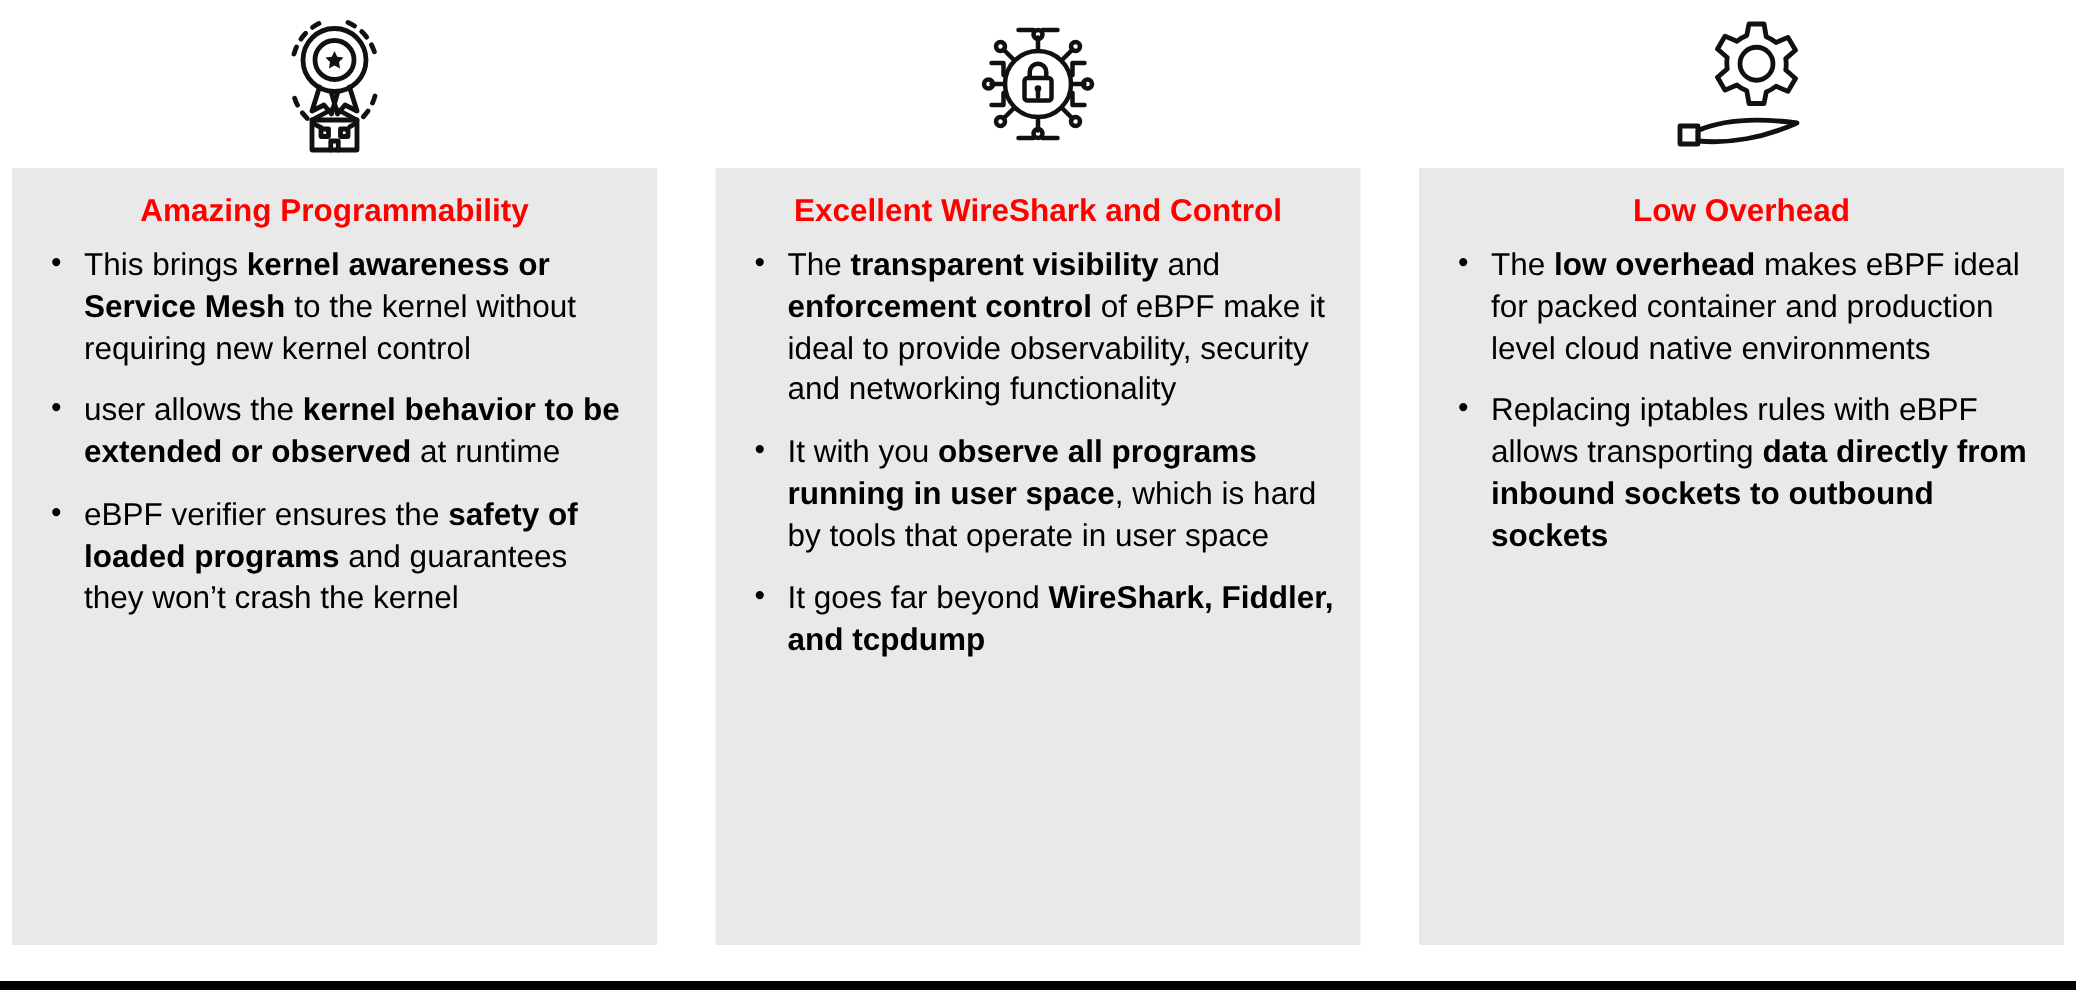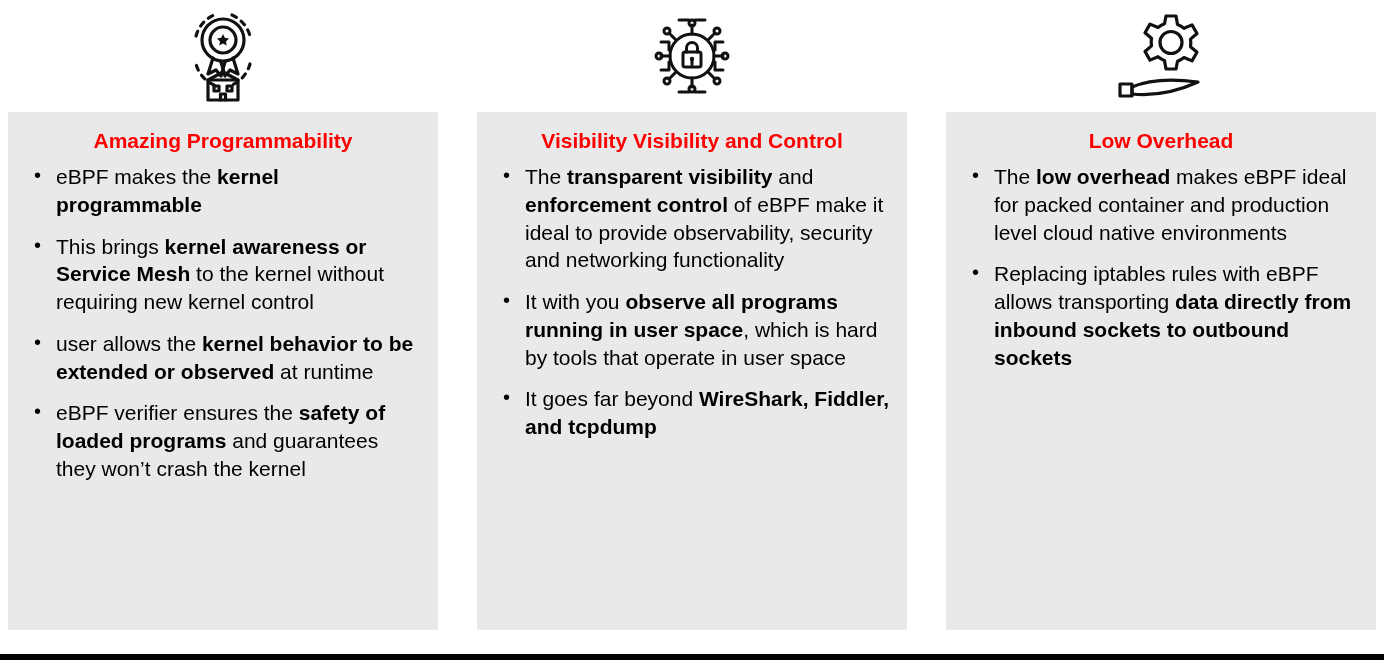--- a/index.html
+++ b/index.html
@@ -113,21 +113,20 @@
           <rect x="40" y="74" width="30" height="20"></rect>
           <path d="M40 74 l15-8 15 8"></path>
           <rect x="46" y="80" width="5" height="5"></rect>
           <rect x="59" y="80" width="5" height="5"></rect>
           <path d="M52.5 94 v-6 h5 v6"></path>
         </svg>
       </div>
       <div class="card">
         <div class="card-title">Amazing Programmability</div>
         <ul class="bullets">
-            <li><span>eBPF makes the </span><span class="b">kernel programmable</span></li>
             <li><span>This brings </span><span class="b">kernel awareness or Service Mesh</span><span> to the kernel without requiring new kernel control</span></li>
             <li><span>user allows the </span><span class="b">kernel behavior to be extended or observed</span><span> at runtime</span></li>
             <li><span>eBPF verifier ensures the </span><span class="b">safety of loaded programs</span><span> and guarantees they won’t crash the kernel</span></li>
           </ul>
       </div>
     </div>
 
     <div class="column">
       <div class="icon-wrap">
         <svg width="110" height="100" viewBox="0 0 110 100" fill="none" stroke="#111111" stroke-width="3" stroke-linecap="round" stroke-linejoin="round">
@@ -146,21 +145,21 @@
           <circle cx="30" cy="25" r="3"></circle>
           <circle cx="80" cy="25" r="3"></circle>
           <circle cx="30" cy="75" r="3"></circle>
           <circle cx="80" cy="75" r="3"></circle>
           <path d="M24 36 h8 v8 M86 36 h-8 v8 M24 64 h8 v-8 M86 64 h-8 v-8"></path>
           <path d="M42 14 h10 M58 14 h10"></path>
           <path d="M42 86 h10 M58 86 h10"></path>
         </svg>
       </div>
       <div class="card">
-        <div class="card-title">Visibility Visibility and Control</div>
+        <div class="card-title">Excellent WireShark and Control</div>
         <ul class="bullets">
             <li><span>The </span><span class="b">transparent visibility</span><span> and </span><span class="b">enforcement control</span><span> of eBPF make it ideal to provide observability, security and networking functionality</span></li>
             <li><span>It with you </span><span class="b">observe all programs running in user space</span><span>, which is hard by tools that operate in user space</span></li>
             <li><span>It goes far beyond </span><span class="b">WireShark, Fiddler, and tcpdump</span></li>
           </ul>
       </div>
     </div>
 
     <div class="column">
       <div class="icon-wrap">

